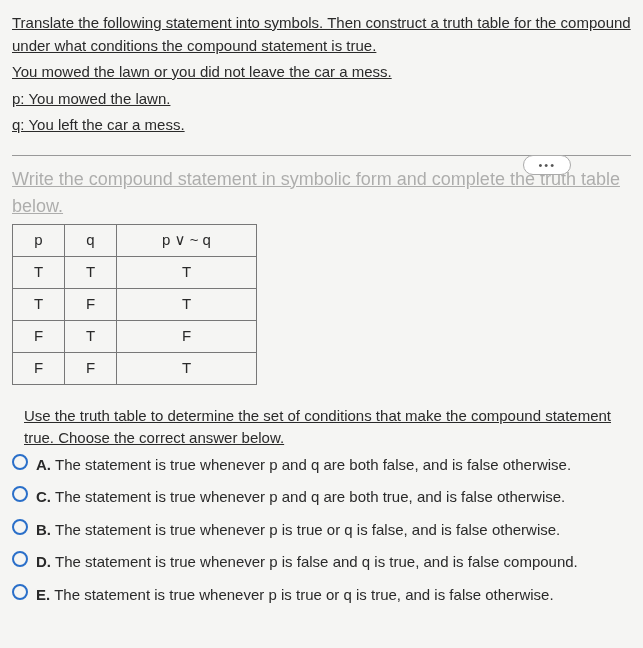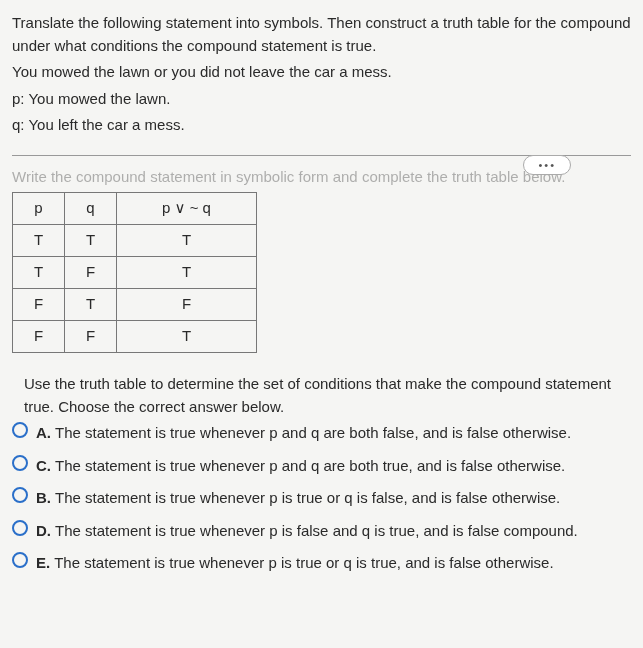--- a/index.html
+++ b/index.html
@@ -11,20 +11,21 @@
       font-family: Arial, Helvetica, sans-serif;
       background: #f5f5f3;
       color: #2a2a2a;
       font-size: 15px;
       line-height: 1.5;
       padding: 12px;
       width: 643px;
     }
     .question-block p {
       margin-bottom: 4px;
+      text-decoration: underline;
     }
     .intro {
       margin-bottom: 10px;
     }
     .sentence {
       margin-bottom: 8px;
     }
     .defs {
       margin-bottom: 12px;
     }
@@ -44,21 +45,21 @@
       padding: 0 14px;
       font-size: 11px;
       letter-spacing: 2px;
       color: #555;
       height: 20px;
       line-height: 18px;
     }
     .faded-instr {
       color: rgba(40,40,40,0.35);
       margin-bottom: 14px;
-      font-size: 15px;
+      font-size: 18px;
     }
     table.truth {
       border-collapse: collapse;
       margin-bottom: 20px;
     }
     table.truth th, table.truth td {
       border: 1px solid #777;
       text-align: center;
       font-weight: normal;
       height: 32px;

